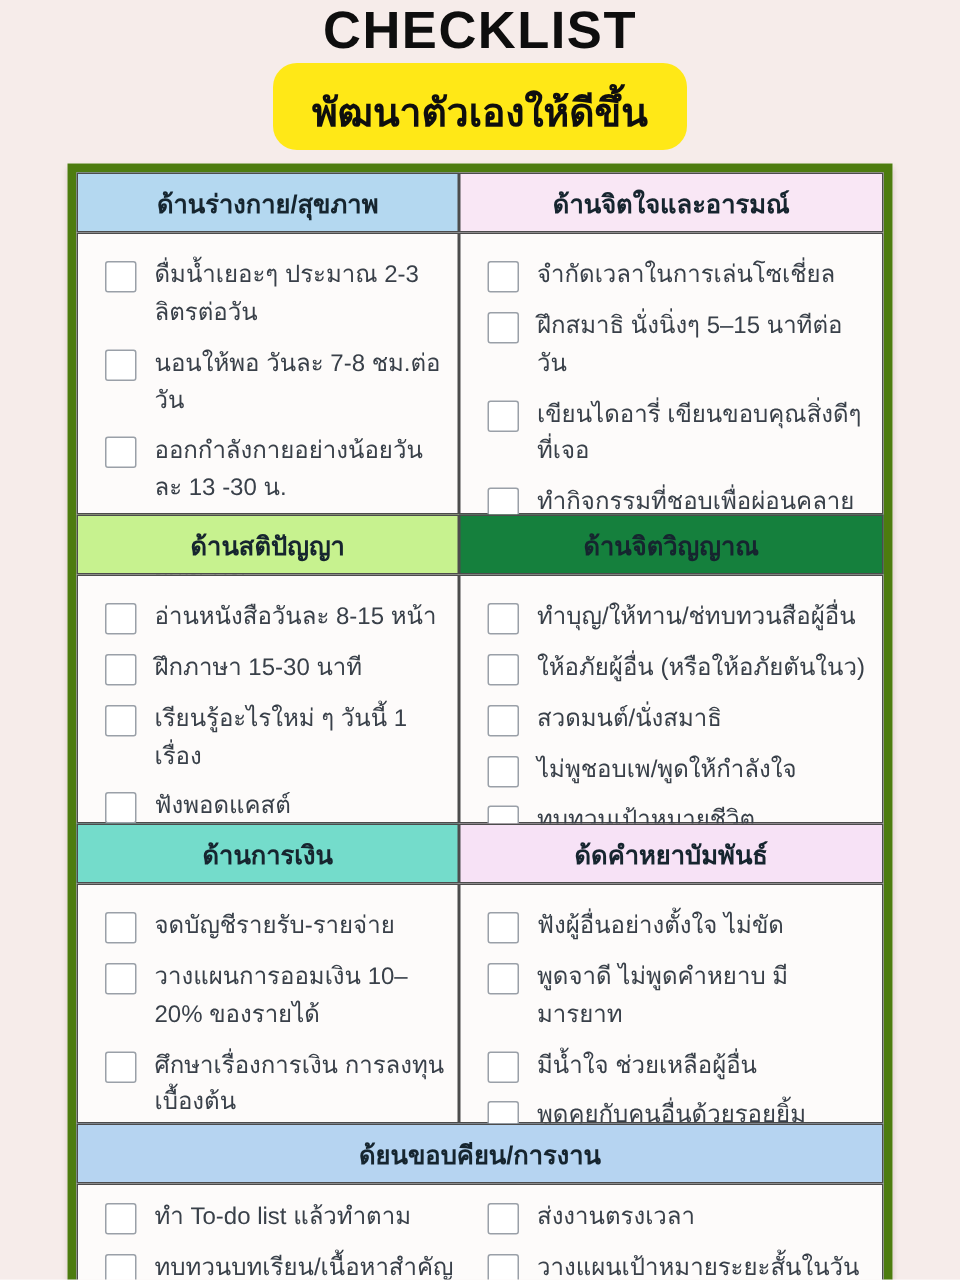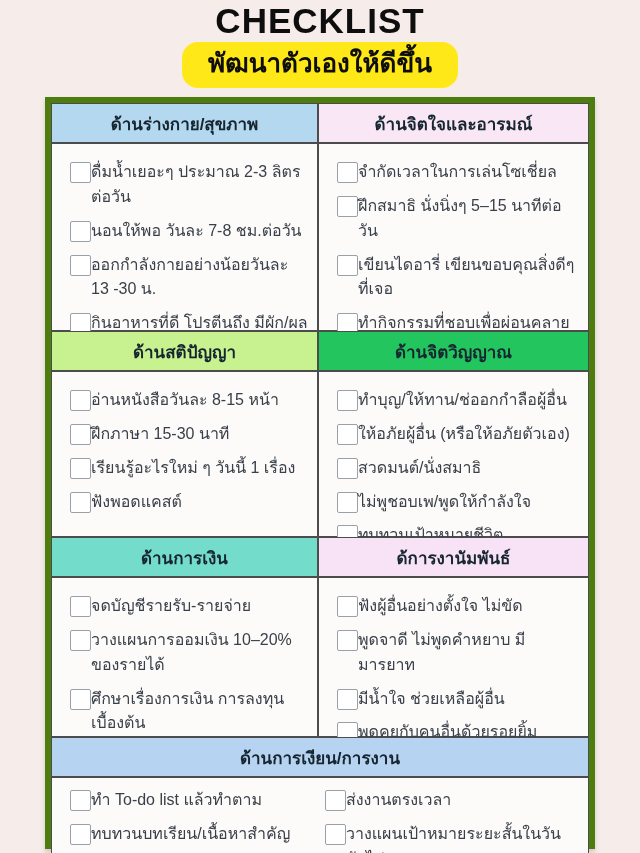--- a/index.html
+++ b/index.html
@@ -17,21 +17,21 @@
     font-weight: 800;
     letter-spacing: 1px;
     color: #0e0e0e;
     padding-top: 3px;
     line-height: 1.0;
   }
   .badge-wrap { text-align: center; margin-top: 4px; margin-bottom: 9px; }
   .subtitle-badge {
     display: inline-block;
     border-radius: 16px;
-    padding: 6px 26px 9px 26px;
+    padding: 18px 26px 9px 26px;
     font-size: 26px;
     font-weight: 700;
     color: #0e0e0e;
     line-height: 1.2;
   }
 
   .table {
     width: 550px;
     height: 752px;
     margin: 0 auto;
@@ -58,21 +58,21 @@
   }
   .body.full {
     grid-column: 1 / 3;
     display: grid;
     grid-template-columns: 1fr 1fr;
     padding: 10px 8px 0 18px;
   }
   .item {
     display: flex;
     align-items: flex-start;
-    gap: 0;
+    gap: 12px;
     margin-bottom: 9px;
   }
   .cb {
     width: 21px;
     height: 21px;
     flex: 0 0 21px;
     margin-top: 2px;
     background: #ffffff;
     border: 1.5px solid #9aa0a8;
     border-radius: 2px;
@@ -140,21 +140,21 @@
           <span class="cb"></span>
           <span class="txt">ทำกิจกรรมที่ชอบเพื่อผ่อนคลาย</span>
         </div>
       <div class="item">
           <span class="cb"></span>
           <span class="txt">อ่านหนังสือ/ฟังพอดแคสต์ ที่สร้างแรงบันดาลใจ</span>
         </div>
     </div>
 
     <div class="cell hdr" style="background: rgb(199, 242, 143);">ด้านสติปัญญา</div>
-    <div class="cell hdr" style="background: #22c55e;">ด้านจิตวิญญาณ</div>
+    <div class="cell hdr" style="background: #15803d;">ด้านจิตวิญญาณ</div>
 
     <div class="cell body">
       <div class="item">
           <span class="cb"></span>
           <span class="txt">อ่านหนังสือวันละ 8-15 หน้า</span>
         </div>
       <div class="item">
           <span class="cb"></span>
           <span class="txt">ฝึกภาษา 15-30 นาที</span>
         </div>
@@ -163,42 +163,42 @@
           <span class="txt">เรียนรู้อะไรใหม่ ๆ วันนี้ 1 เรื่อง</span>
         </div>
       <div class="item">
           <span class="cb"></span>
           <span class="txt">ฟังพอดแคสต์</span>
         </div>
     </div>
     <div class="cell body">
       <div class="item">
           <span class="cb"></span>
-          <span class="txt">ทำบุญ/ให้ทาน/ช่ออกกำลือผู้อื่น</span>
-        </div>
-      <div class="item">
-          <span class="cb"></span>
-          <span class="txt">ให้อภัยผู้อื่น (หรือให้อภัยตัวเอง)</span>
+          <span class="txt">ทำบุญ/ให้ทาน/ช่ทบทวนสือผู้อื่น</span>
+        </div>
+      <div class="item">
+          <span class="cb"></span>
+          <span class="txt">ให้อภัยผู้อื่น (หรือให้อภัยตันในว)</span>
         </div>
       <div class="item">
           <span class="cb"></span>
           <span class="txt">สวดมนต์/นั่งสมาธิ</span>
         </div>
       <div class="item">
           <span class="cb"></span>
           <span class="txt">ไม่พูชอบเพ/พูดให้กำลังใจ</span>
         </div>
       <div class="item">
           <span class="cb"></span>
           <span class="txt">ทบทวนเป้าหมายชีวิต</span>
         </div>
     </div>
 
     <div class="cell hdr" style="background: rgb(116, 220, 203);">ด้านการเงิน</div>
-    <div class="cell hdr" style="background: rgb(247, 226, 246);">ด้การงานัมพันธ์</div>
+    <div class="cell hdr" style="background: rgb(247, 226, 246);">ด้ดคำหยาบัมพันธ์</div>
 
     <div class="cell body">
       <div class="item">
           <span class="cb"></span>
           <span class="txt">จดบัญชีรายรับ-รายจ่าย</span>
         </div>
       <div class="item">
           <span class="cb"></span>
           <span class="txt">วางแผนการออมเงิน 10–20% ของรายได้</span>
         </div>
@@ -231,21 +231,21 @@
       <div class="item">
           <span class="cb"></span>
           <span class="txt">พูดคุยกับคนอื่นด้วยรอยยิ้ม</span>
         </div>
       <div class="item">
           <span class="cb"></span>
           <span class="txt">ฝึกทักษะการสื่อสารและการเจรจา</span>
         </div>
     </div>
 
-    <div class="cell hdr full" style="background: rgb(182, 212, 241);">ด้านการเงียน/การงาน</div>
+    <div class="cell hdr full" style="background: rgb(182, 212, 241);">ด้ยนขอบคียน/การงาน</div>
     <div class="cell body full">
       <div>
         <div class="item">
             <span class="cb"></span>
             <span class="txt">ทำ To-do list แล้วทำตาม</span>
           </div>
         <div class="item">
             <span class="cb"></span>
             <span class="txt">ทบทวนบทเรียน/เนื้อหาสำคัญ</span>
           </div>

